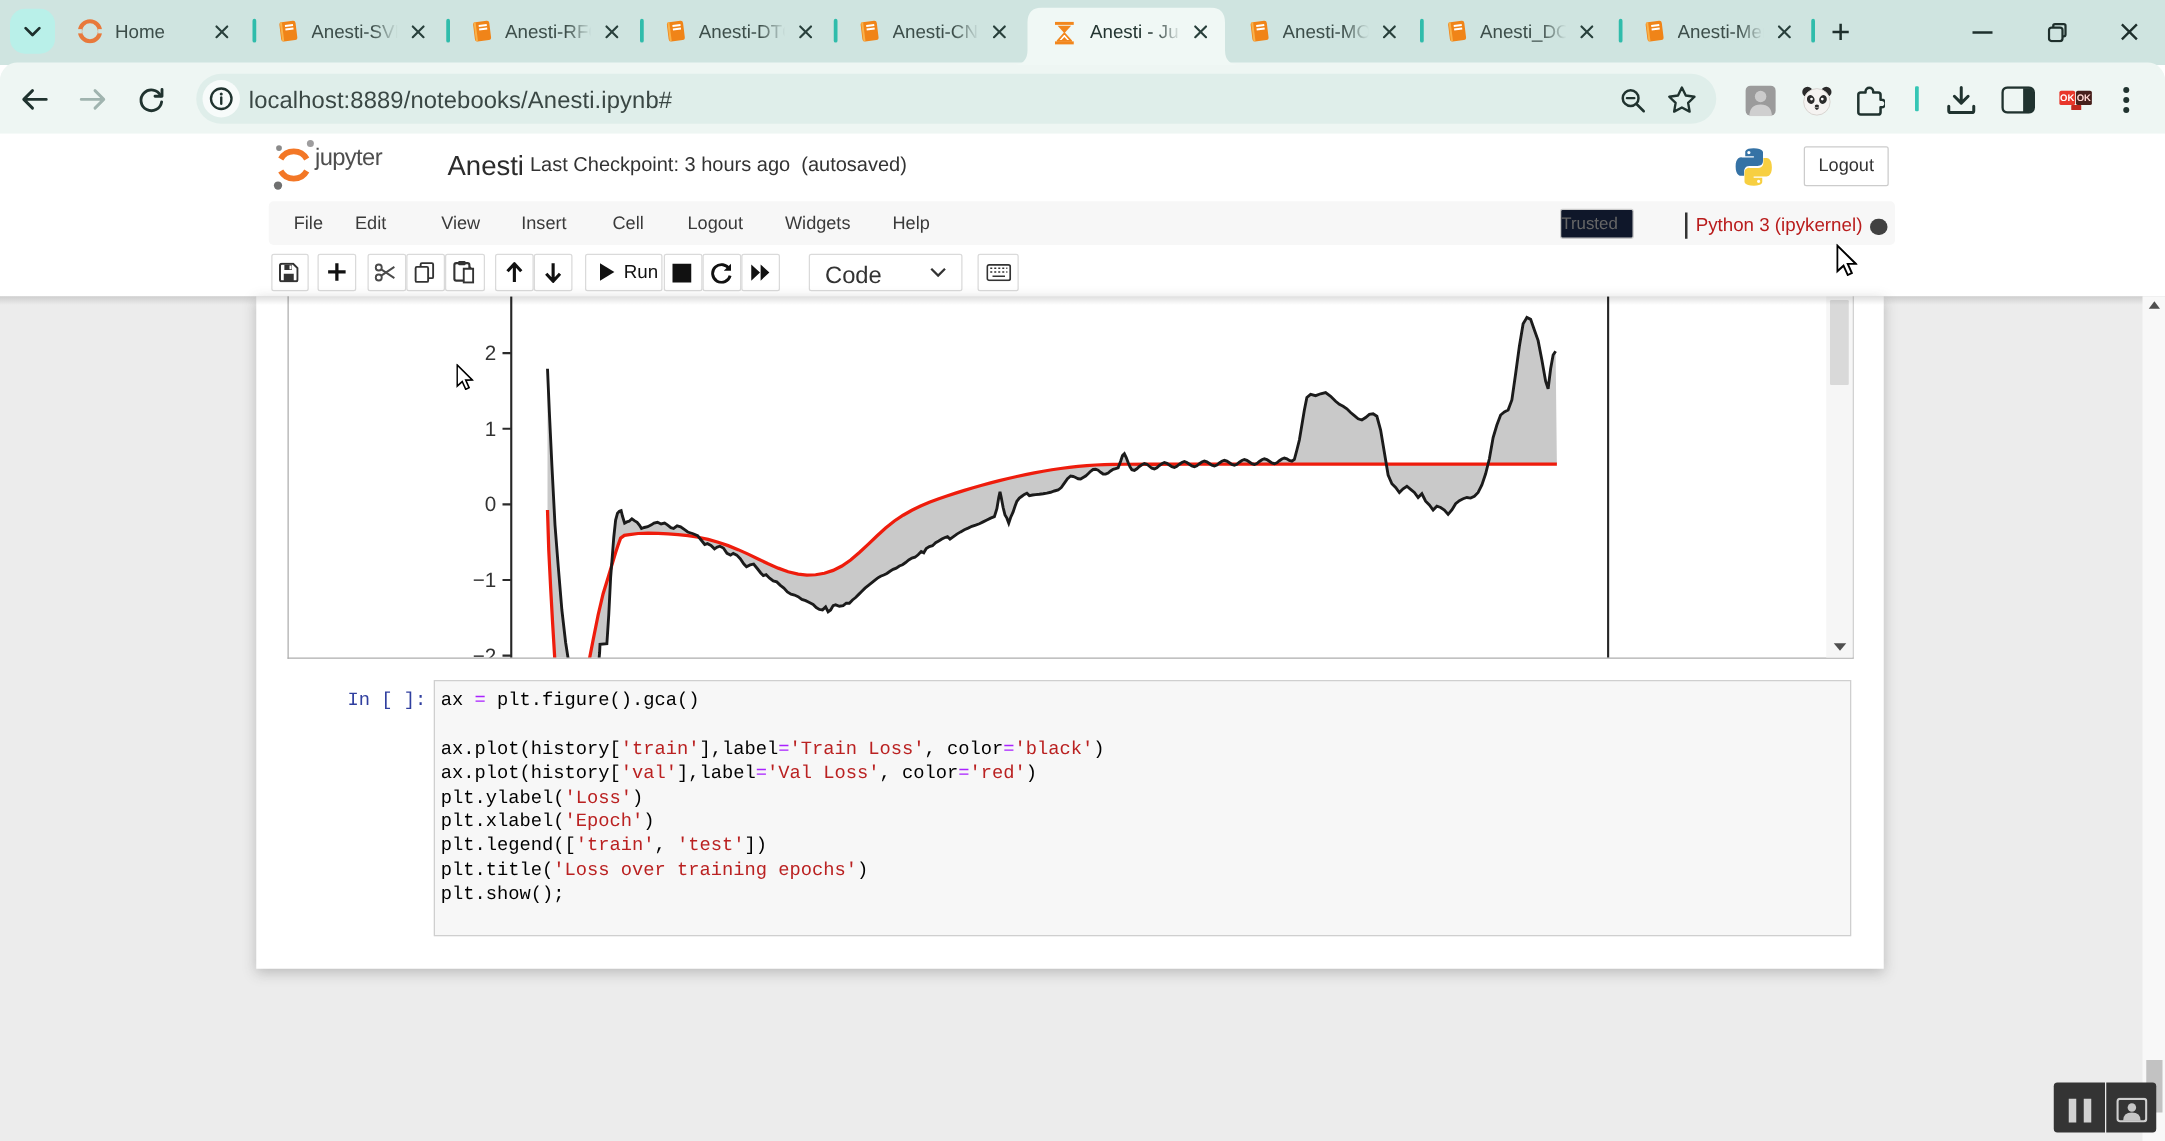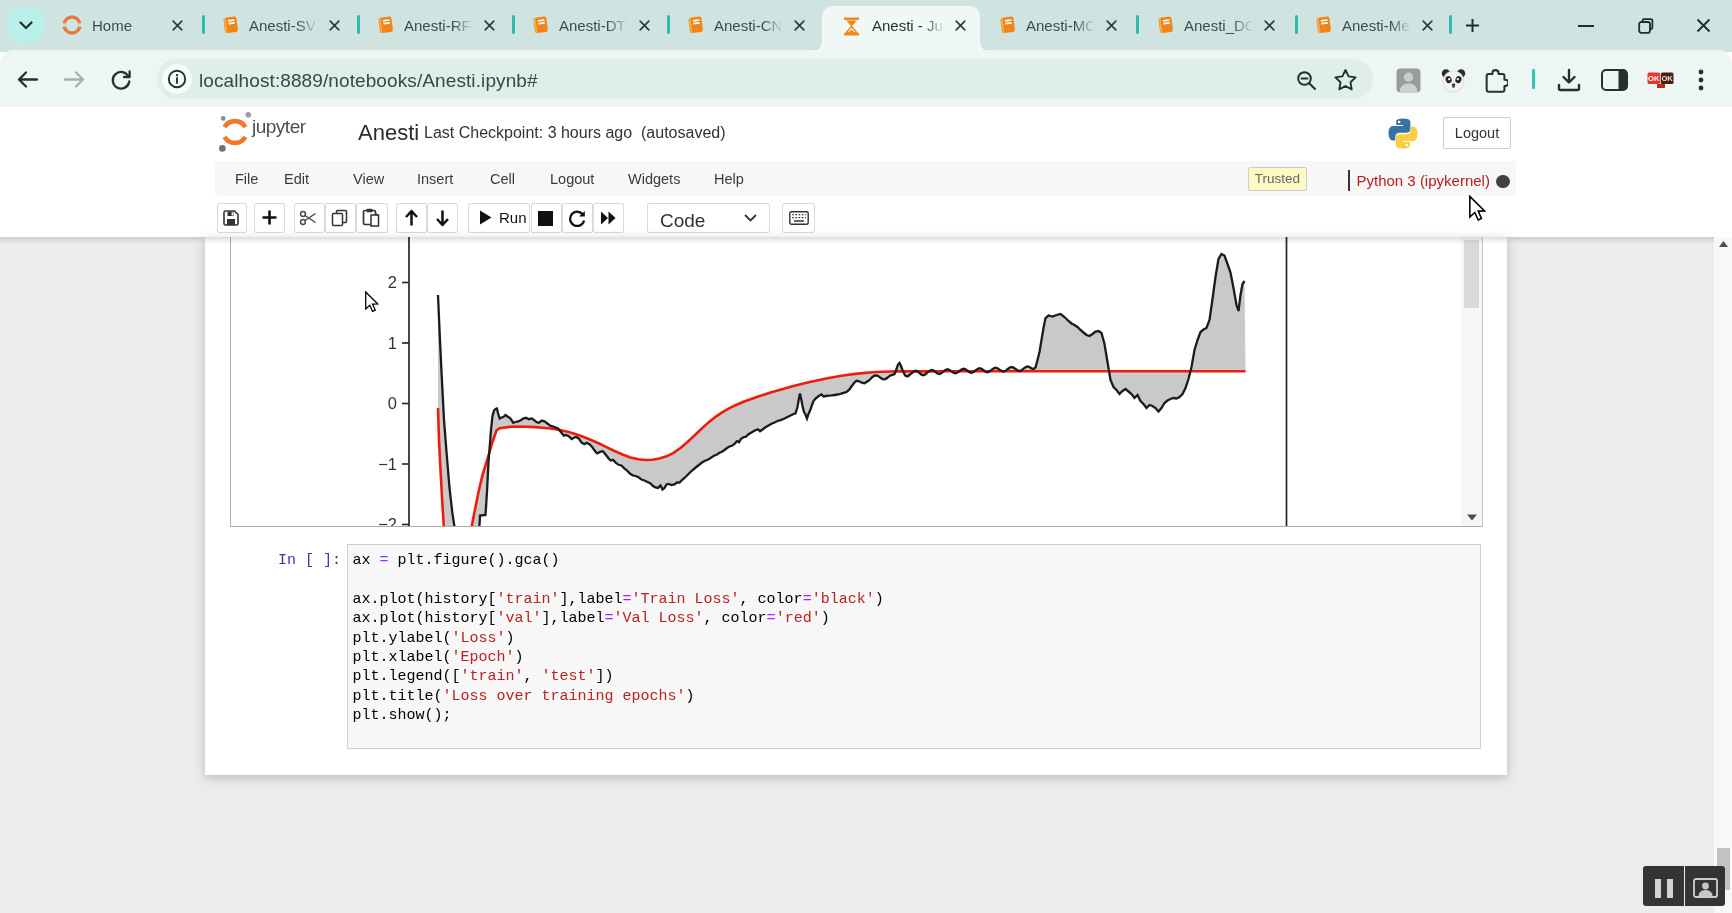--- a/index.html
+++ b/index.html
@@ -238,21 +238,21 @@
 
 <div class="abs" style="left:215px;top:161px;width:1301px;height:34.5px;background:#f7f7f7;border-radius:4px"></div>
 <div class="mi" style="left:235px">File</div>
 <div class="mi" style="left:284px">Edit</div>
 <div class="mi" style="left:353px">View</div>
 <div class="mi" style="left:417px">Insert</div>
 <div class="mi" style="left:490px">Cell</div>
 <div class="mi" style="left:550px">Logout</div>
 <div class="mi" style="left:628px">Widgets</div>
 <div class="mi" style="left:714px">Help</div>
-<div class="abs" style="left:1248px;top:167px;width:59px;height:23.5px;background:#fef9c3;border:1px solid #ccc;border-radius:2px;font-size:13.5px;color:#666;text-align:center;line-height:21.5px">Trusted</div>
+<div class="abs" style="left:1248px;top:167px;width:59px;height:23.5px;background:#0f172a;border:1px solid #ccc;border-radius:2px;font-size:13.5px;color:#666;text-align:left;line-height:21.5px">Trusted</div>
 <div class="abs" style="left:1348px;top:169.5px;width:2px;height:21px;background:#333"></div>
 <div class="abs" style="left:1356.5px;top:171.5px;font-size:15px;color:#b91c1c">Python 3 (ipykernel)</div>
 <div class="abs" style="left:1496px;top:174.5px;width:13.5px;height:13.5px;border-radius:50%;background:#414141"></div>
 <div class="tbtn" style="left:216.5px;width:30px"></div>
 <div class="tbtn" style="left:254px;width:31px"></div>
 <div class="tbtn" style="left:293.5px;width:31px"></div>
 <div class="tbtn" style="left:324.5px;width:31px"></div>
 <div class="tbtn" style="left:355.5px;width:32.5px"></div>
 <div class="tbtn" style="left:396.3px;width:31px"></div>
 <div class="tbtn" style="left:427.3px;width:31px"></div>

